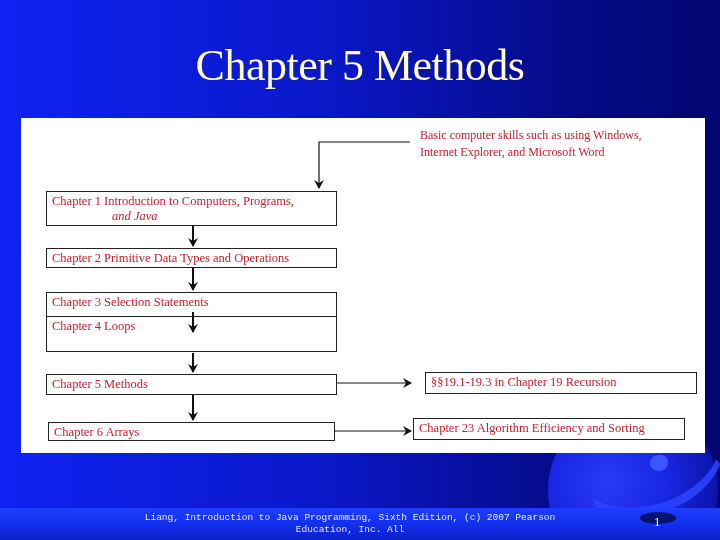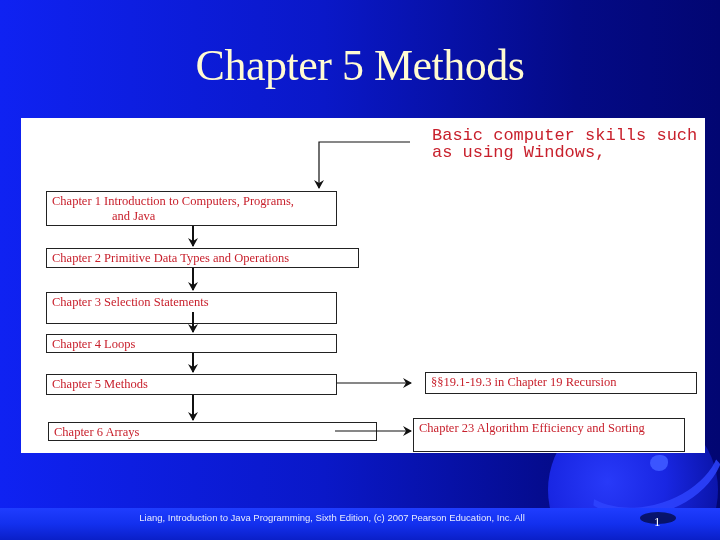--- a/index.html
+++ b/index.html
@@ -35,35 +35,35 @@
     .panel {
       position: absolute; left: 21px; top: 118px; width: 684px; height: 335px;
       background: #ffffff;
     }
     .box {
       position: absolute; border: 1.5px solid #222; background: #fff;
       color: #c8202c; font-size: 12.5px; line-height: 15px;
       padding: 2px 16px 0 5px; box-sizing: border-box; white-space: nowrap;
       font-family: "Liberation Serif", serif;
     }
-    .box .indent { display: block; padding-left: 60px; }
+    .box .indent { display: block; padding-left: 60px; font-style: italic; }
     .note {
-      position: absolute; left: 432px; top: 127px;
-      color: #c8202c; font-size: 17px; line-height: 17px;
-      font-family: Liberation Mono, monospace;
+      position: absolute; left: 420px; top: 127px;
+      color: #c8202c; font-size: 12px; line-height: 17px;
+      font-family: Liberation Serif, serif;
     }
     svg.connectors { position: absolute; left: 0; top: 0; width: 720px; height: 540px; pointer-events: none; }
     .footer-bar {
       position: absolute; left: 0; top: 508px; width: 720px; height: 32px;
       background: linear-gradient(180deg, #1f3dff 0%, #1330ee 50%, #0a1fc8 100%);
     }
     .footer-text {
-      position: absolute; left: 112px; top: 512px; width: 440px; text-align: center;
+      position: absolute; left: 130px; top: 512px; width: 440px; text-align: center;
       color: #e6ebff; font-size: 9.5px; line-height: 12px;
-      font-family: Liberation Sans, sans-serif;
+      font-family: Liberation Mono, monospace;
     }
     .page-num {
       position: absolute; left: 654px; top: 514px;
       color: #ffffff; font-size: 13px;
       font-family: "Liberation Serif", serif;
     }
     .page-shadow {
       position: absolute; left: 640px; top: 512px; width: 36px; height: 12px;
       border-radius: 50%; background: #020530; opacity: 0.7;
     }
@@ -74,46 +74,47 @@
 <div class="globe"></div>
 <div class="globe-ring"></div>
 <div class="globe-land"></div>
 
 <div class="title">Chapter 5 Methods</div>
 
 <div class="panel"></div>
 
 <div class="note">
   <div>Basic computer skills such as using Windows,</div>
+  <div>Internet Explorer, and Microsoft Word</div>
 </div>
 
 <div class="box" style="left:46px; top:191px; width:291px; height:35px;">
   <span>Chapter 1 Introduction to Computers, Programs,</span>
   <span class="indent">and Java</span>
 </div>
-<div class="box" style="left:46px; top:248px; width:313px; height:20px;">
+<div class="box" style="left:46px; top:248px; width:291px; height:20px;">
   <span>Chapter 2 Primitive Data Types and Operations</span>
 </div>
 <div class="box" style="left:46px; top:292px; width:291px; height:32px;">
   <span>Chapter 3 Selection Statements</span>
 </div>
-<div class="box" style="left:46px; top:334px; width:291px; height:19px;">
+<div class="box" style="left:46px; top:316px; width:291px; height:36px;">
   <span>Chapter 4 Loops</span>
 </div>
 <div class="box" style="left:46px; top:374px; width:291px; height:21px;">
   <span>Chapter 5 Methods</span>
 </div>
-<div class="box" style="left:48px; top:422px; width:329px; height:19px;">
+<div class="box" style="left:48px; top:422px; width:287px; height:19px;">
   <span>Chapter 6 Arrays</span>
 </div>
 
 <div class="box" style="left:425px; top:372px; width:272px; height:22px;">
   <span>§§19.1-19.3 in Chapter 19 Recursion</span>
 </div>
-<div class="box" style="left:413px; top:418px; width:272px; height:34px;">
+<div class="box" style="left:413px; top:418px; width:272px; height:22px;">
   <span>Chapter 23 Algorithm Efficiency and Sorting</span>
 </div>
 
 <svg class="connectors" viewBox="0 0 720 540">
   <defs>
     <marker id="arrowhead" markerWidth="10" markerHeight="10" refX="8" refY="5" orient="auto" markerUnits="userSpaceOnUse">
       <path d="M0,0 L9,5 L0,10 L3,5 Z" fill="#111"></path>
     </marker>
   </defs>
 

